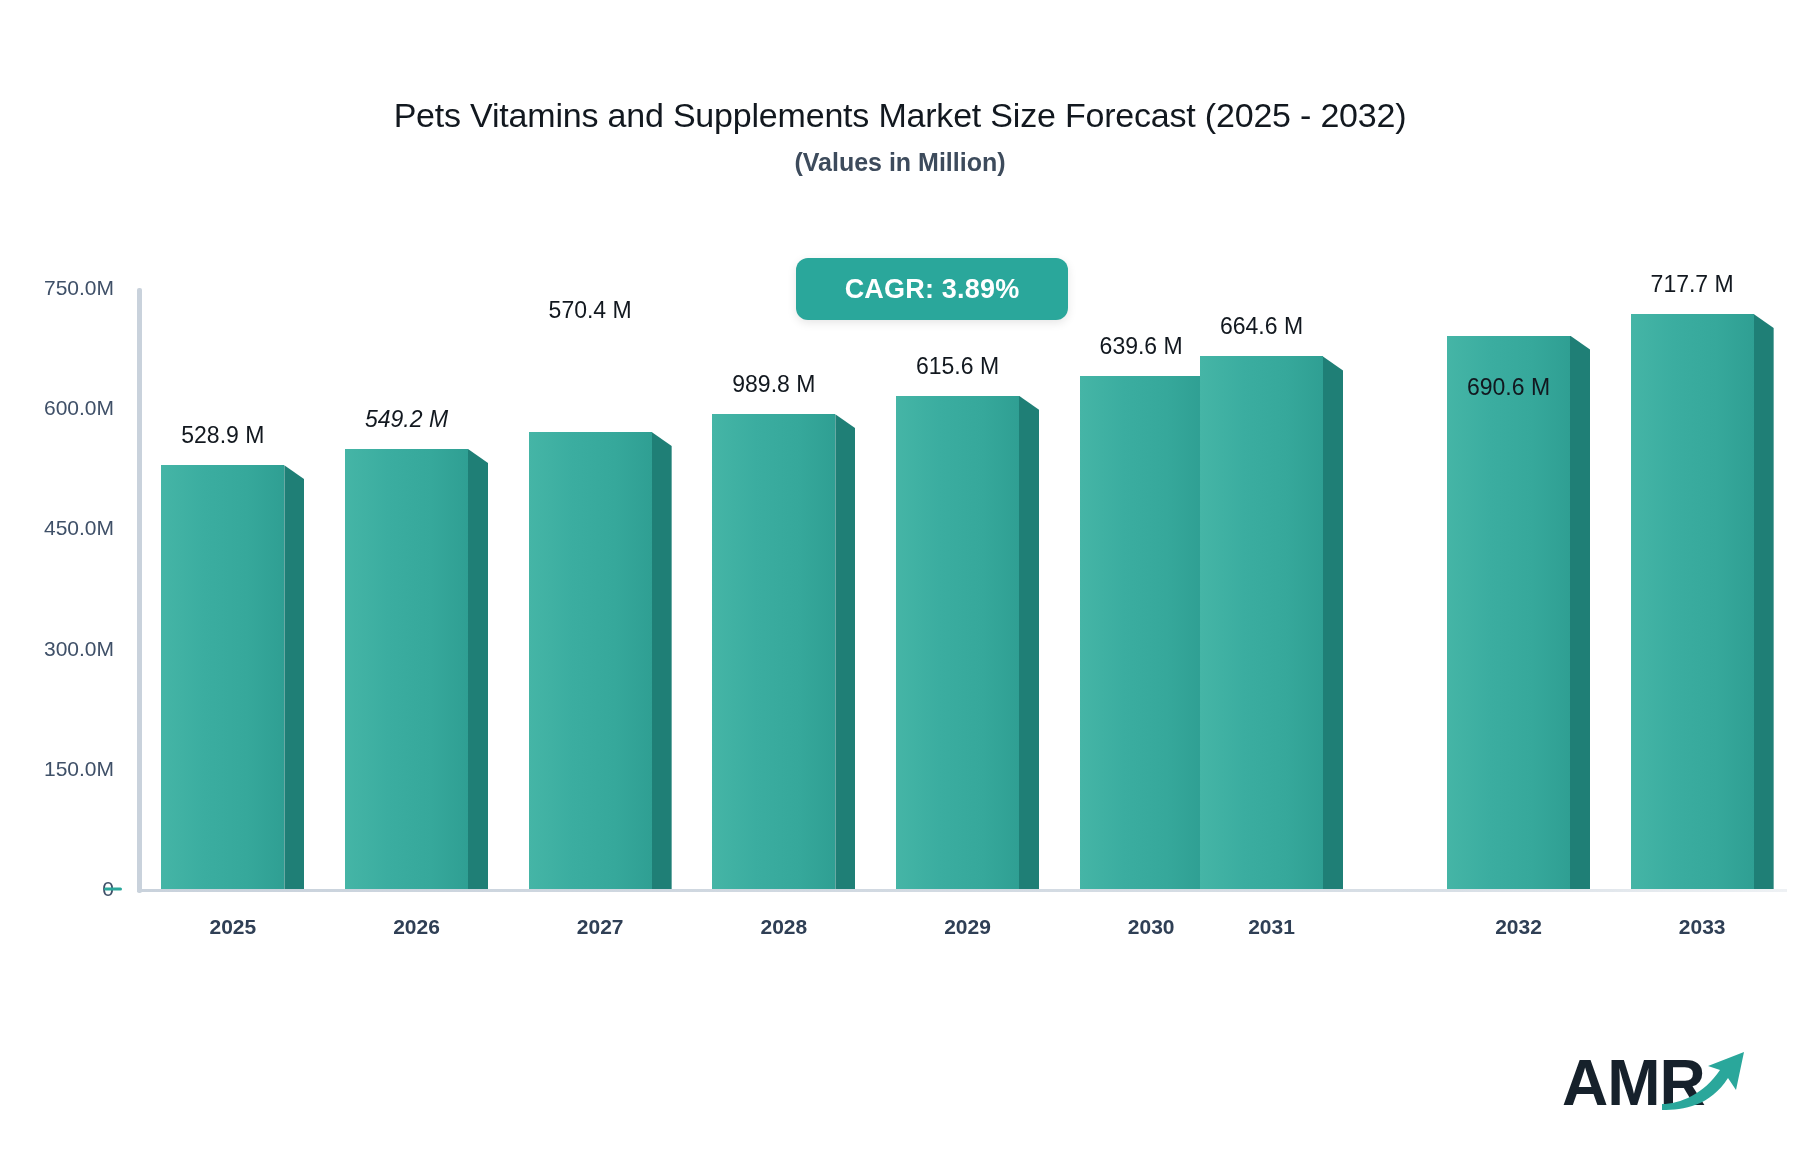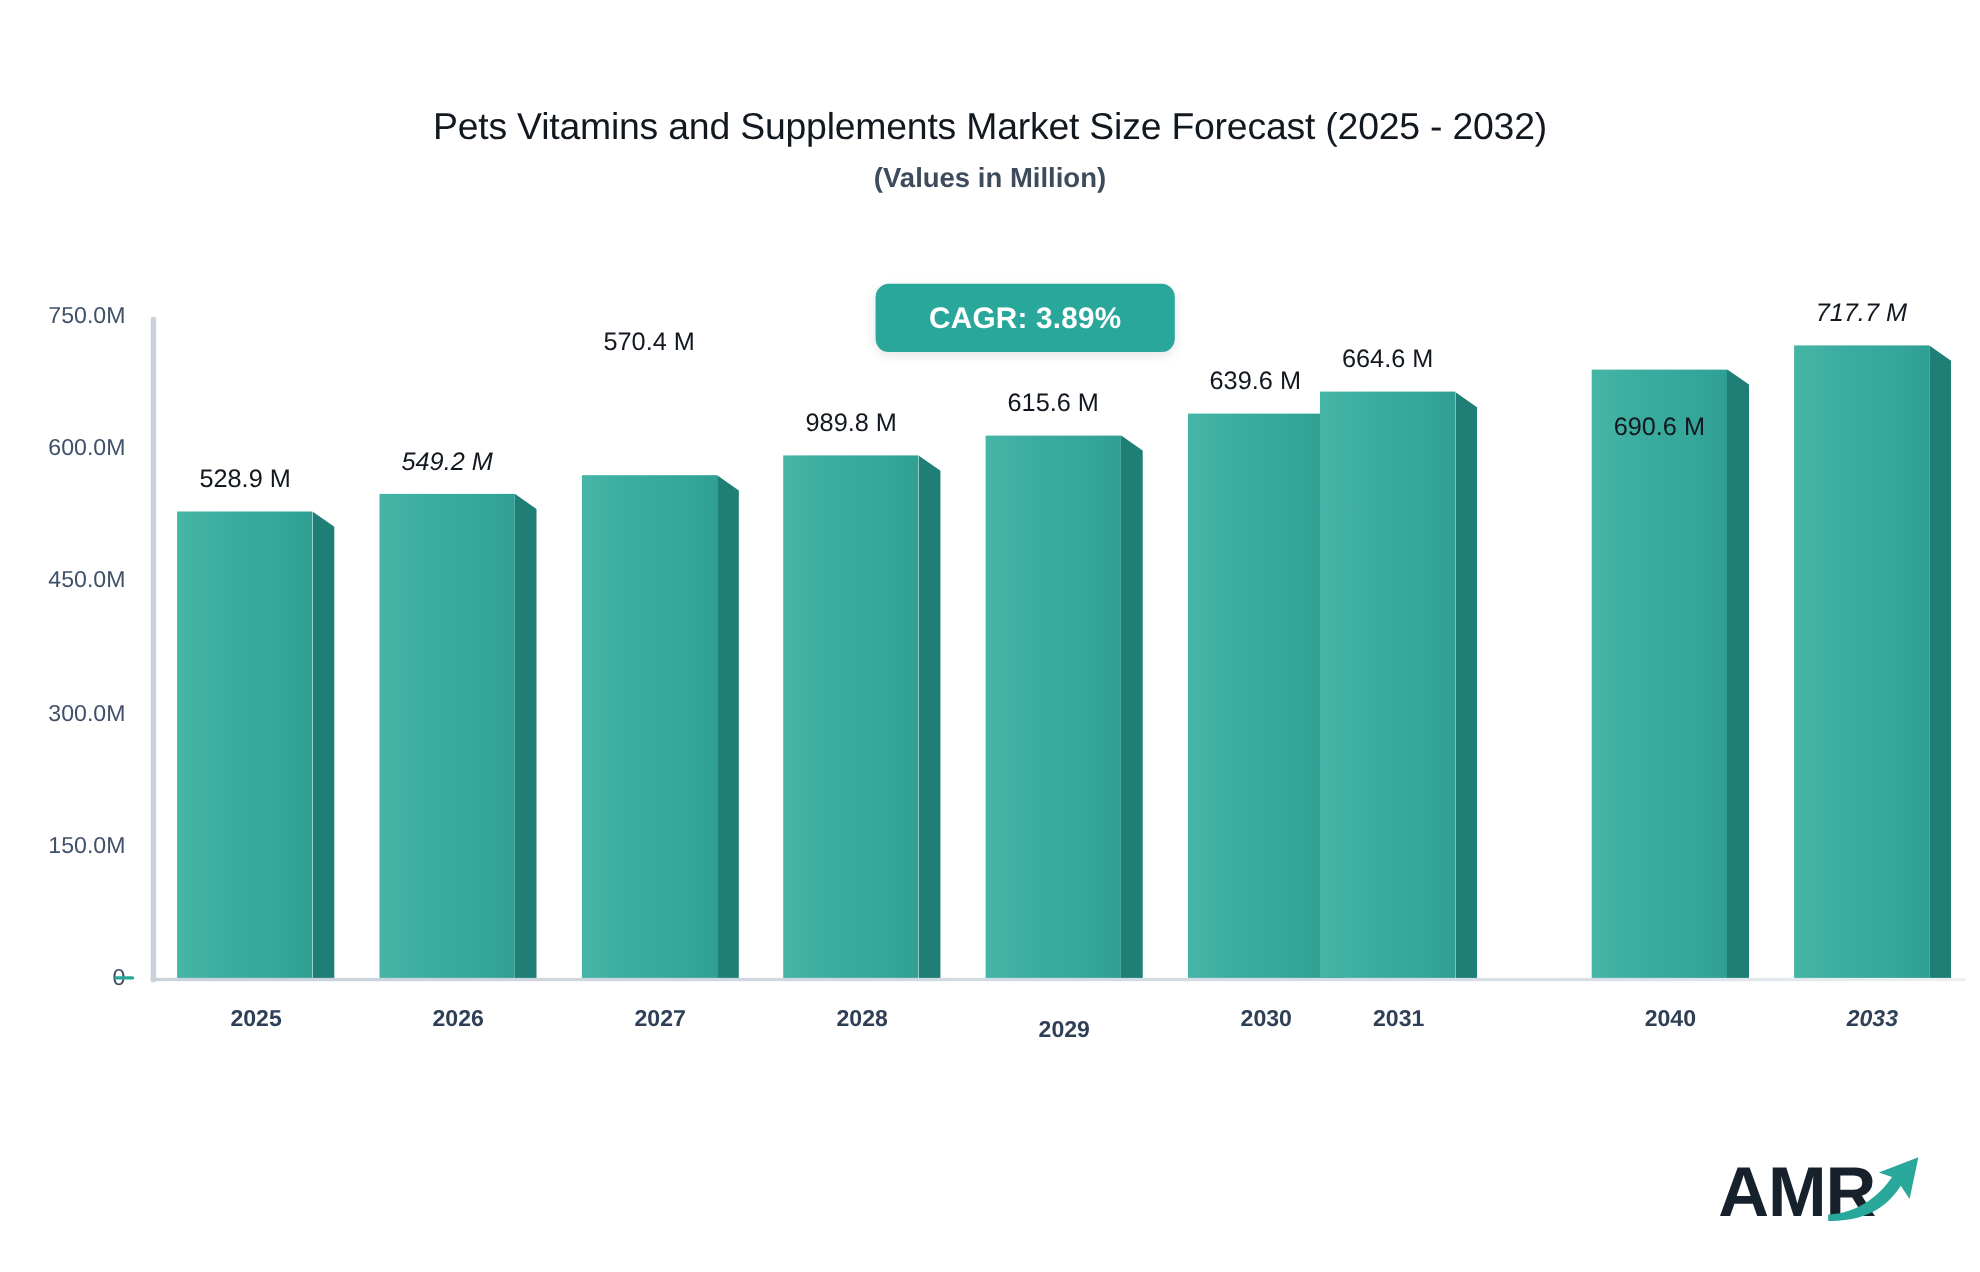--- a/index.html
+++ b/index.html
@@ -247,21 +247,21 @@
           <div class="bar-label">989.8 M</div>
         </div>
         <div class="xtick" style="width: 143px;">2028</div>
       </div>
       <div class="bar-group" style="left: 759px; width: 123px; height: 1156px;">
         <div class="bar-shape" style="width: 123px; height: 493.301px;">
           <div class="bar-front" style="height: 493.301px;"></div>
           <div class="bar-side" style="height: 493.301px;"></div>
           <div class="bar-label">615.6 M</div>
         </div>
-        <div class="xtick" style="width: 143px; margin-top: 10px;">2029</div>
+        <div class="xtick" style="width: 143px;">2029</div>
       </div>
       <div class="bar-group" style="left: 942.667px; width: 123px; height: 1156px;">
         <div class="bar-shape" style="width: 123px; height: 512.533px;">
           <div class="bar-front" style="height: 512.533px;"></div>
           <div class="bar-side" style="height: 512.533px;"></div>
           <div class="bar-label">639.6 M</div>
         </div>
         <div class="xtick" style="width: 143px;">2030</div>
       </div>
       <div class="bar-group" style="left: 1063px; width: 123px; height: 1156px;">
@@ -271,23 +271,23 @@
           <div class="bar-label">664.6 M</div>
         </div>
         <div class="xtick" style="width: 143px;">2031</div>
       </div>
       <div class="bar-group" style="left: 1310px; width: 123px; height: 1156px;">
         <div class="bar-shape" style="width: 123px; height: 472px;">
           <div class="bar-front" style="height: 553.401px;"></div>
           <div class="bar-side" style="height: 553.401px;"></div>
           <div class="bar-label">690.6 M</div>
         </div>
-        <div class="xtick" style="width: 143px;">2040</div>
-      </div>
-      <div class="bar-group" style="left: 1493.67px; width: 123px; height: 1156px; font-style: italic;">
+        <div class="xtick" style="width: 143px;">2032</div>
+      </div>
+      <div class="bar-group" style="left: 1493.67px; width: 123px; height: 1156px;">
         <div class="bar-shape" style="width: 123px; height: 575.117px;">
           <div class="bar-front" style="height: 575.117px;"></div>
           <div class="bar-side" style="height: 575.117px;"></div>
           <div class="bar-label">717.7 M</div>
         </div>
         <div class="xtick" style="width: 143px;">2033</div>
       </div>
     </div>
 </div>
 

